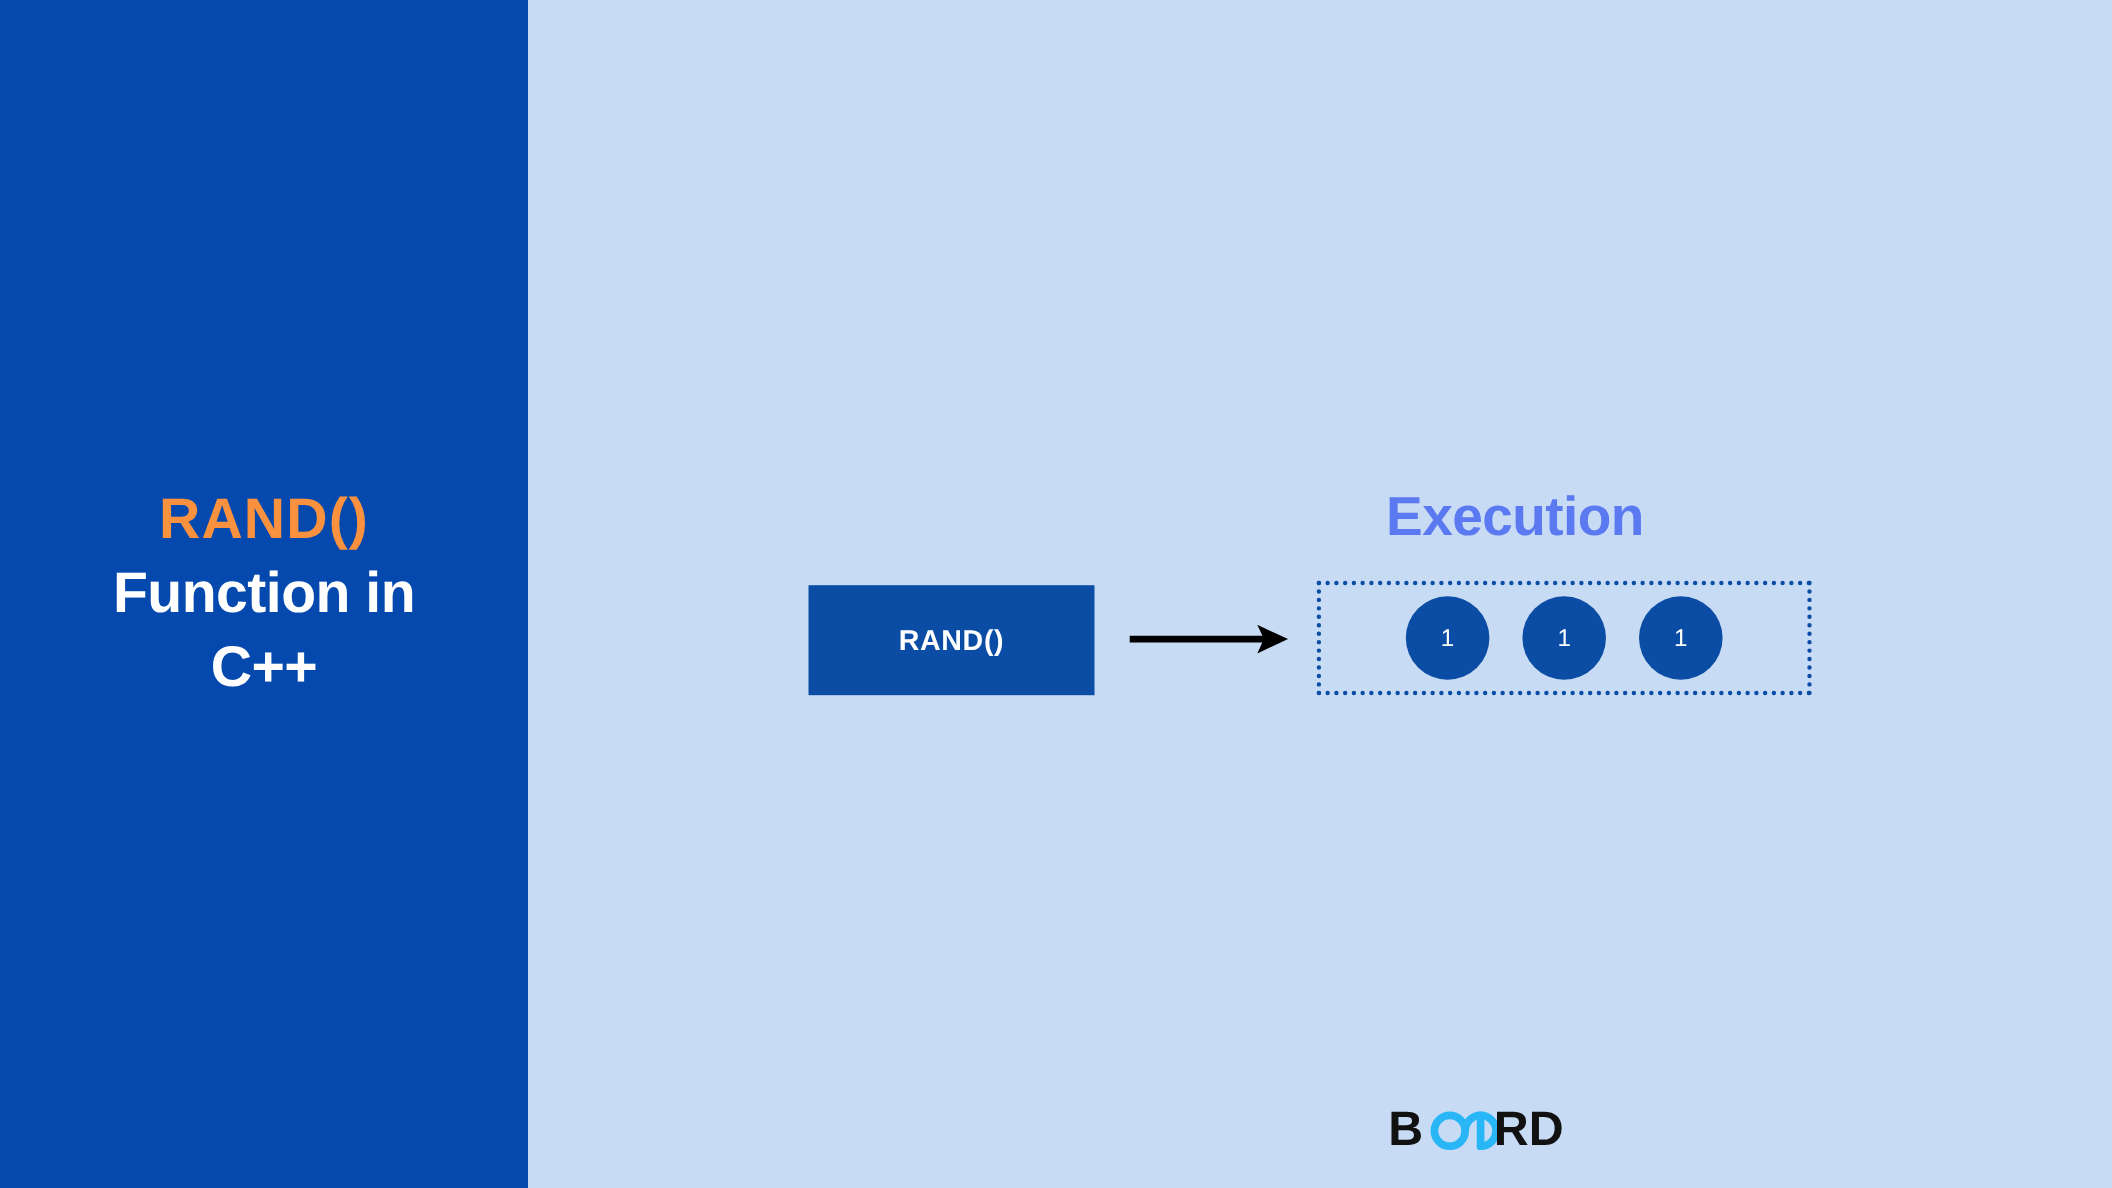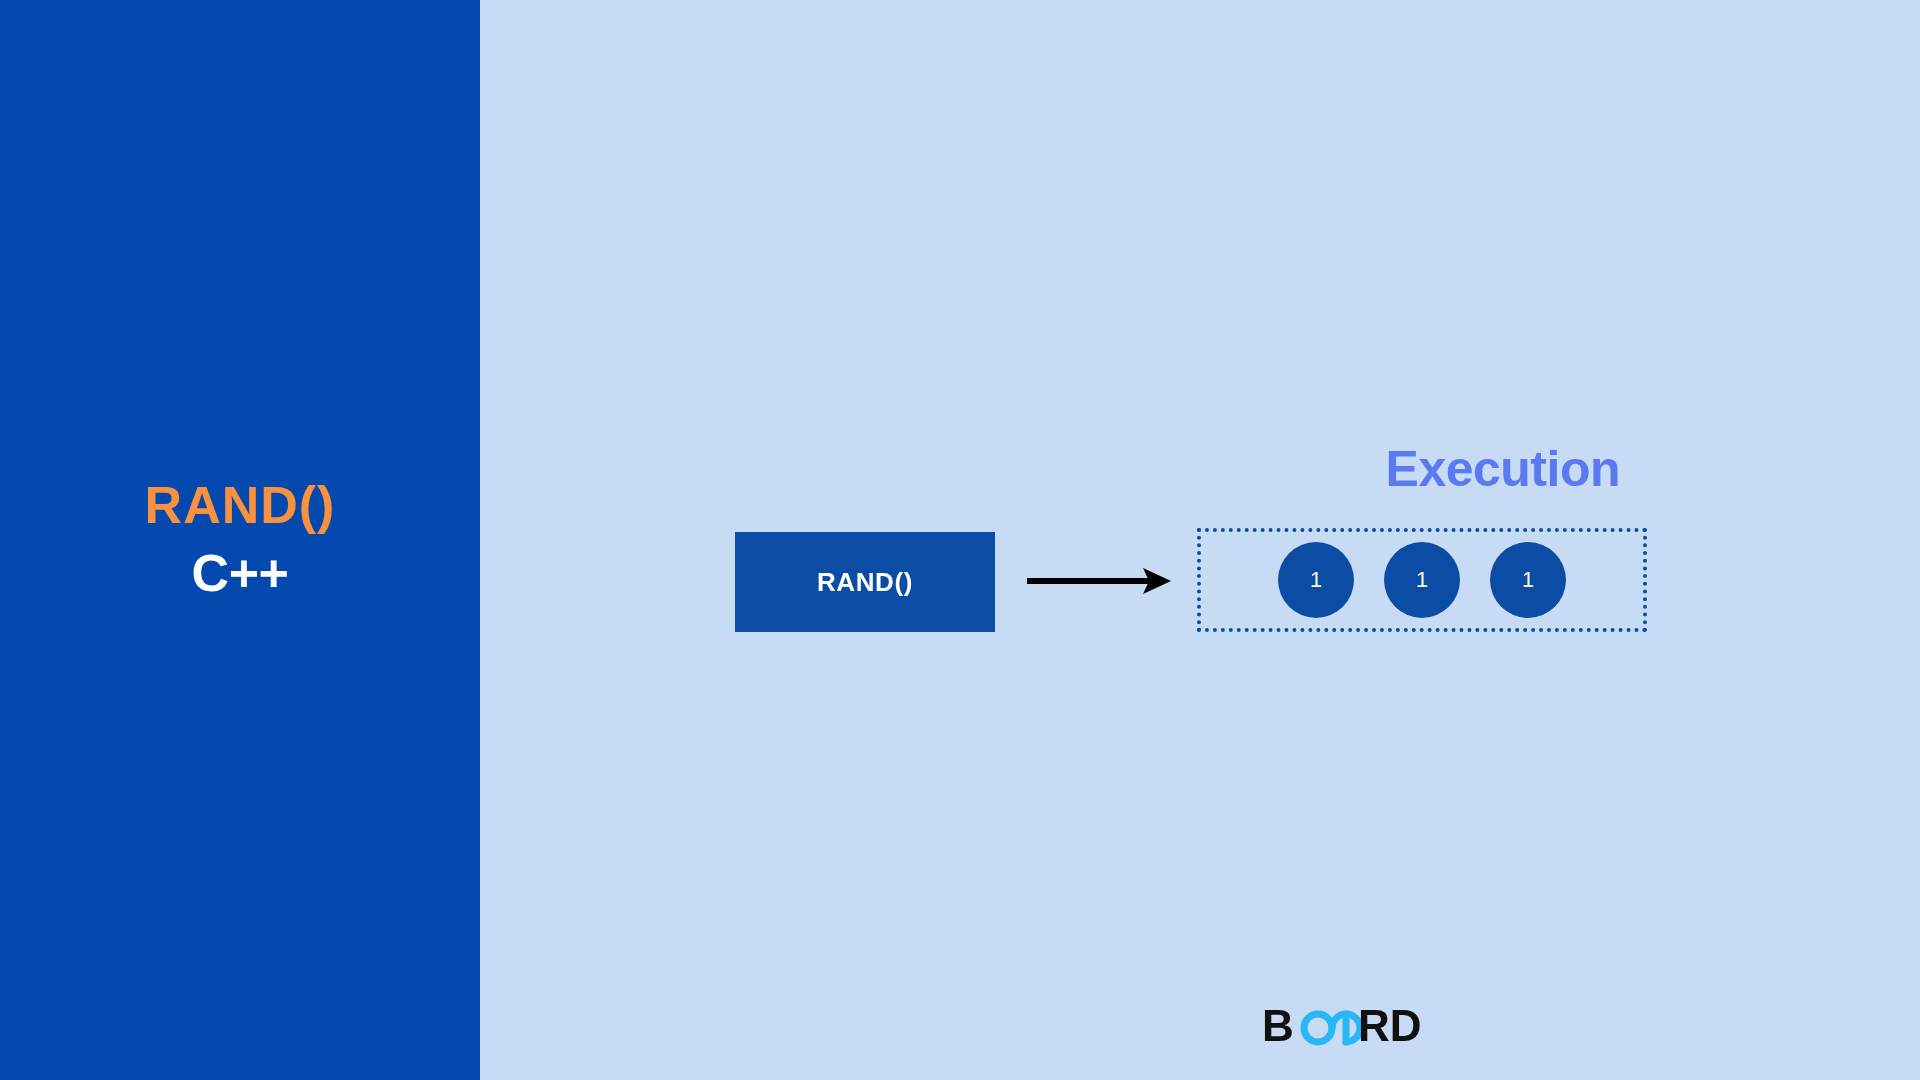--- a/index.html
+++ b/index.html
@@ -86,21 +86,21 @@
     top: 560px;
     width: 150px;
     height: 42px;
   }
 
   .exec-label {
     position: absolute;
     left: 780px;   
     top: 440px;
     width: 360px;
-    text-align: right;
+    text-align: left;
     color: #5b79f0;
     font-size: 50px;
     font-weight: 700;
     letter-spacing: -0.5px;
   }
 
   .exec-group {
     position: absolute;
     left: 717px;   
     top: 528px;
@@ -141,20 +141,21 @@
   }
 </style>
 </head>
 <body>
 
 <div class="page">
 
   <aside class="sidebar">
     <h1 class="sidebar-title">
       <span class="title-line title-accent">RAND()</span>
+      <span class="title-line title-plain">Function in</span>
       <span class="title-line title-plain">C++</span>
     </h1>
   </aside>
 
   <main class="main">
 
     <div class="rand-box">
       <span class="rand-box-label">RAND()</span>
     </div>
 

